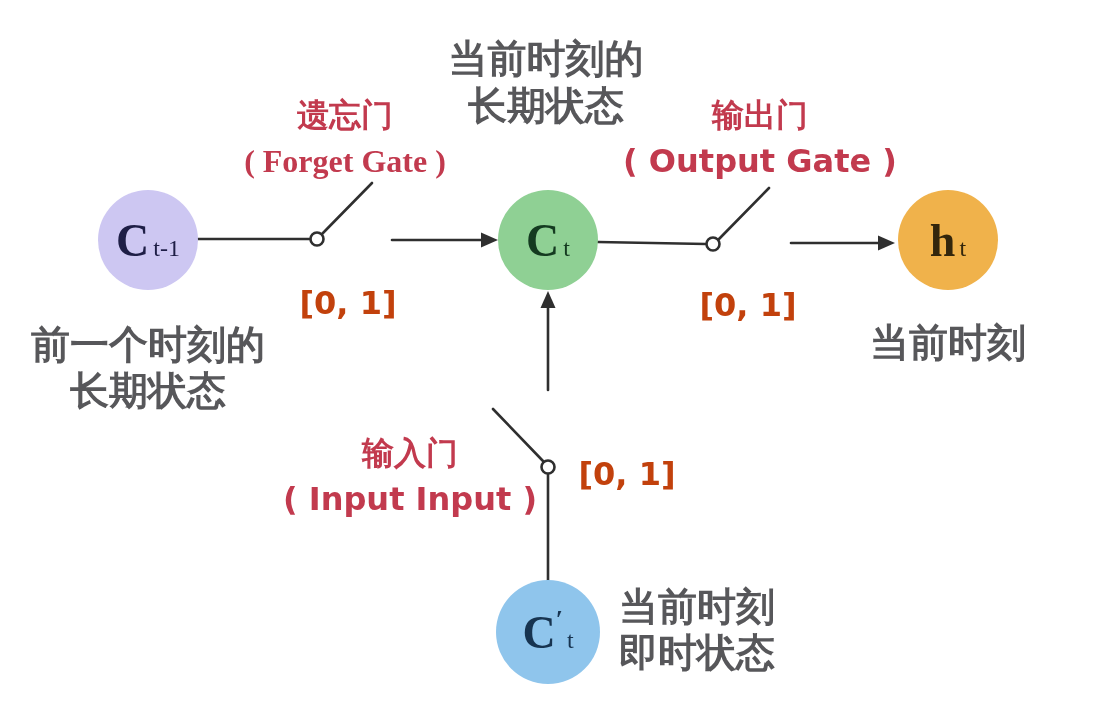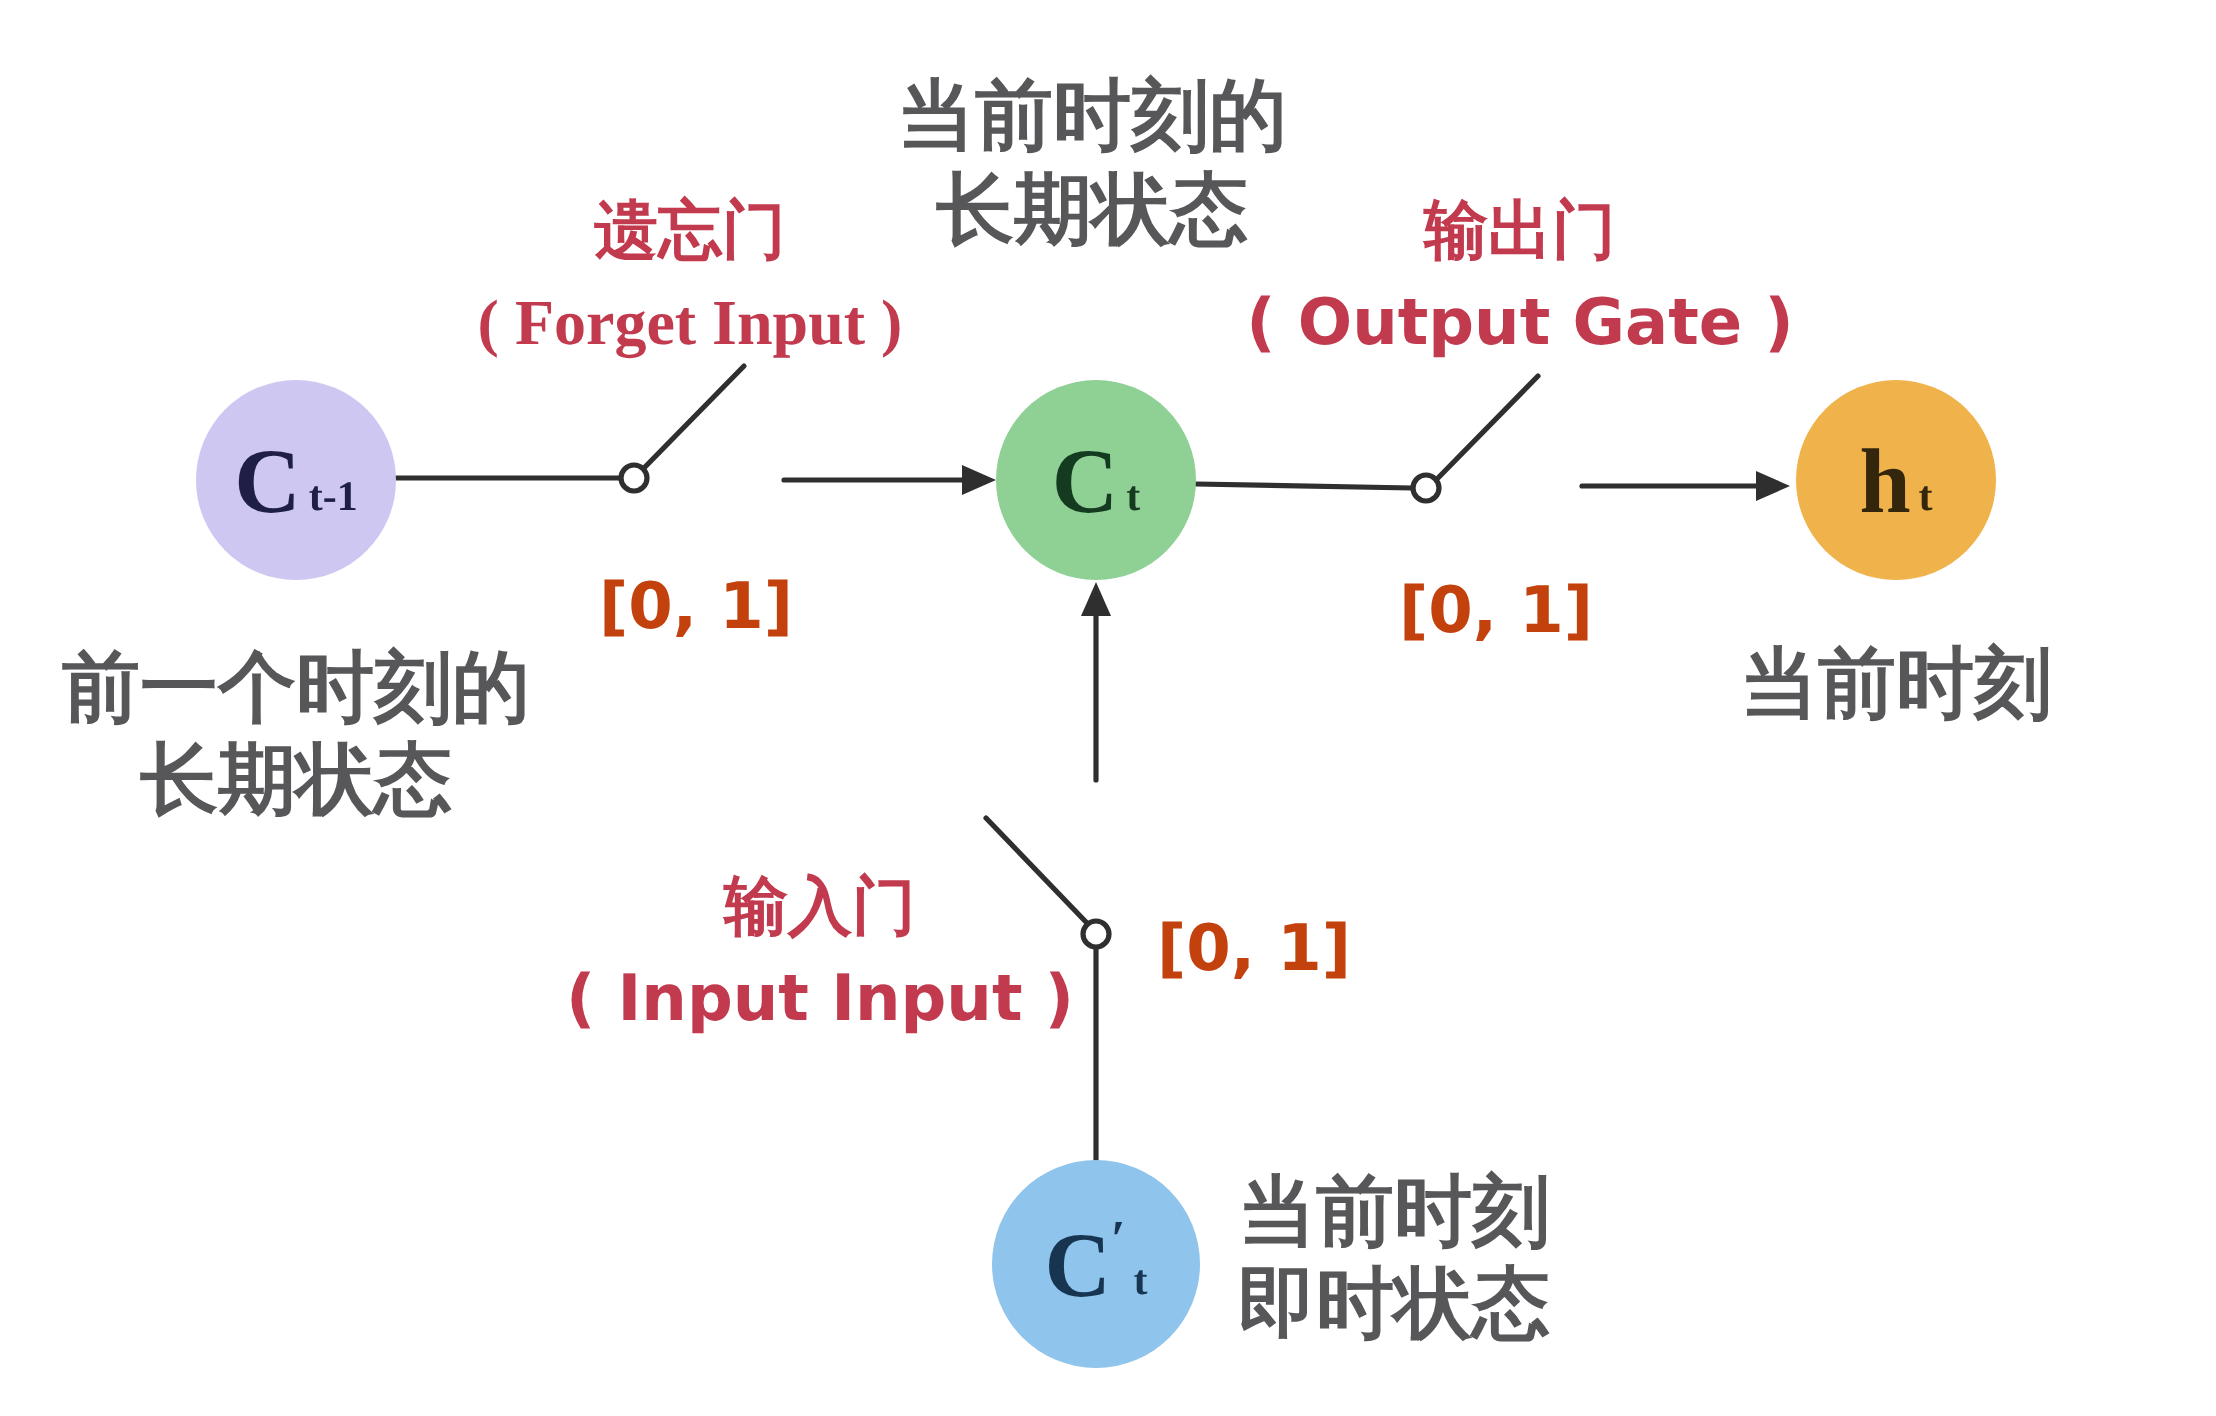--- a/index.html
+++ b/index.html
@@ -16,21 +16,21 @@
   .node {
     position: absolute;
     width: 100px; height: 100px;
     border-radius: 50%;
     display: flex; align-items: center; justify-content: center;
     font-family: "Liberation Serif", "DejaVu Serif", serif;
     font-weight: 700;
     font-size: 46px;
     letter-spacing: 0;
   }
-  .node sub { font-size: 21px; font-weight: 700; transform: translateY(8px); margin-left: 4px; }
+  .node sub { font-size: 24px; font-weight: 400; transform: translateY(8px); margin-left: 4px; }
   .node sup { font-size: 26px; font-weight: 700; transform: translateY(-12px); }
   #node-prev  { left: 98px;  top: 190px; background: #cdc7f2; color: #1e1e46; }
   #node-cell  { left: 498px; top: 190px; background: #8fd094; color: #143a20; }
   #node-out   { left: 898px; top: 190px; background: #f0b24b; color: #33260c; }
   #node-cand  { left: 496px; top: 580px; width: 104px; height: 104px; background: #8fc5ec; color: #173450; }
 
   .caption {
     position: absolute;
     transform: translateX(-50%);
     text-align: center;
@@ -100,21 +100,21 @@
     </g>
   </svg>
 
   <div class="caption" id="title">
     <div>当前时刻的</div>
     <div>长期状态</div>
   </div>
 
   <div class="gate-label" id="gate-forget">
     <div>遗忘门</div>
-    <div>( Forget Input )</div>
+    <div>( Forget Gate )</div>
   </div>
   <div class="gate-label" id="gate-output">
     <div>输出门</div>
     <div>( Output Gate )</div>
   </div>
   <div class="gate-label" id="gate-input">
     <div>输入门</div>
     <div>( Input Input )</div>
   </div>
 

